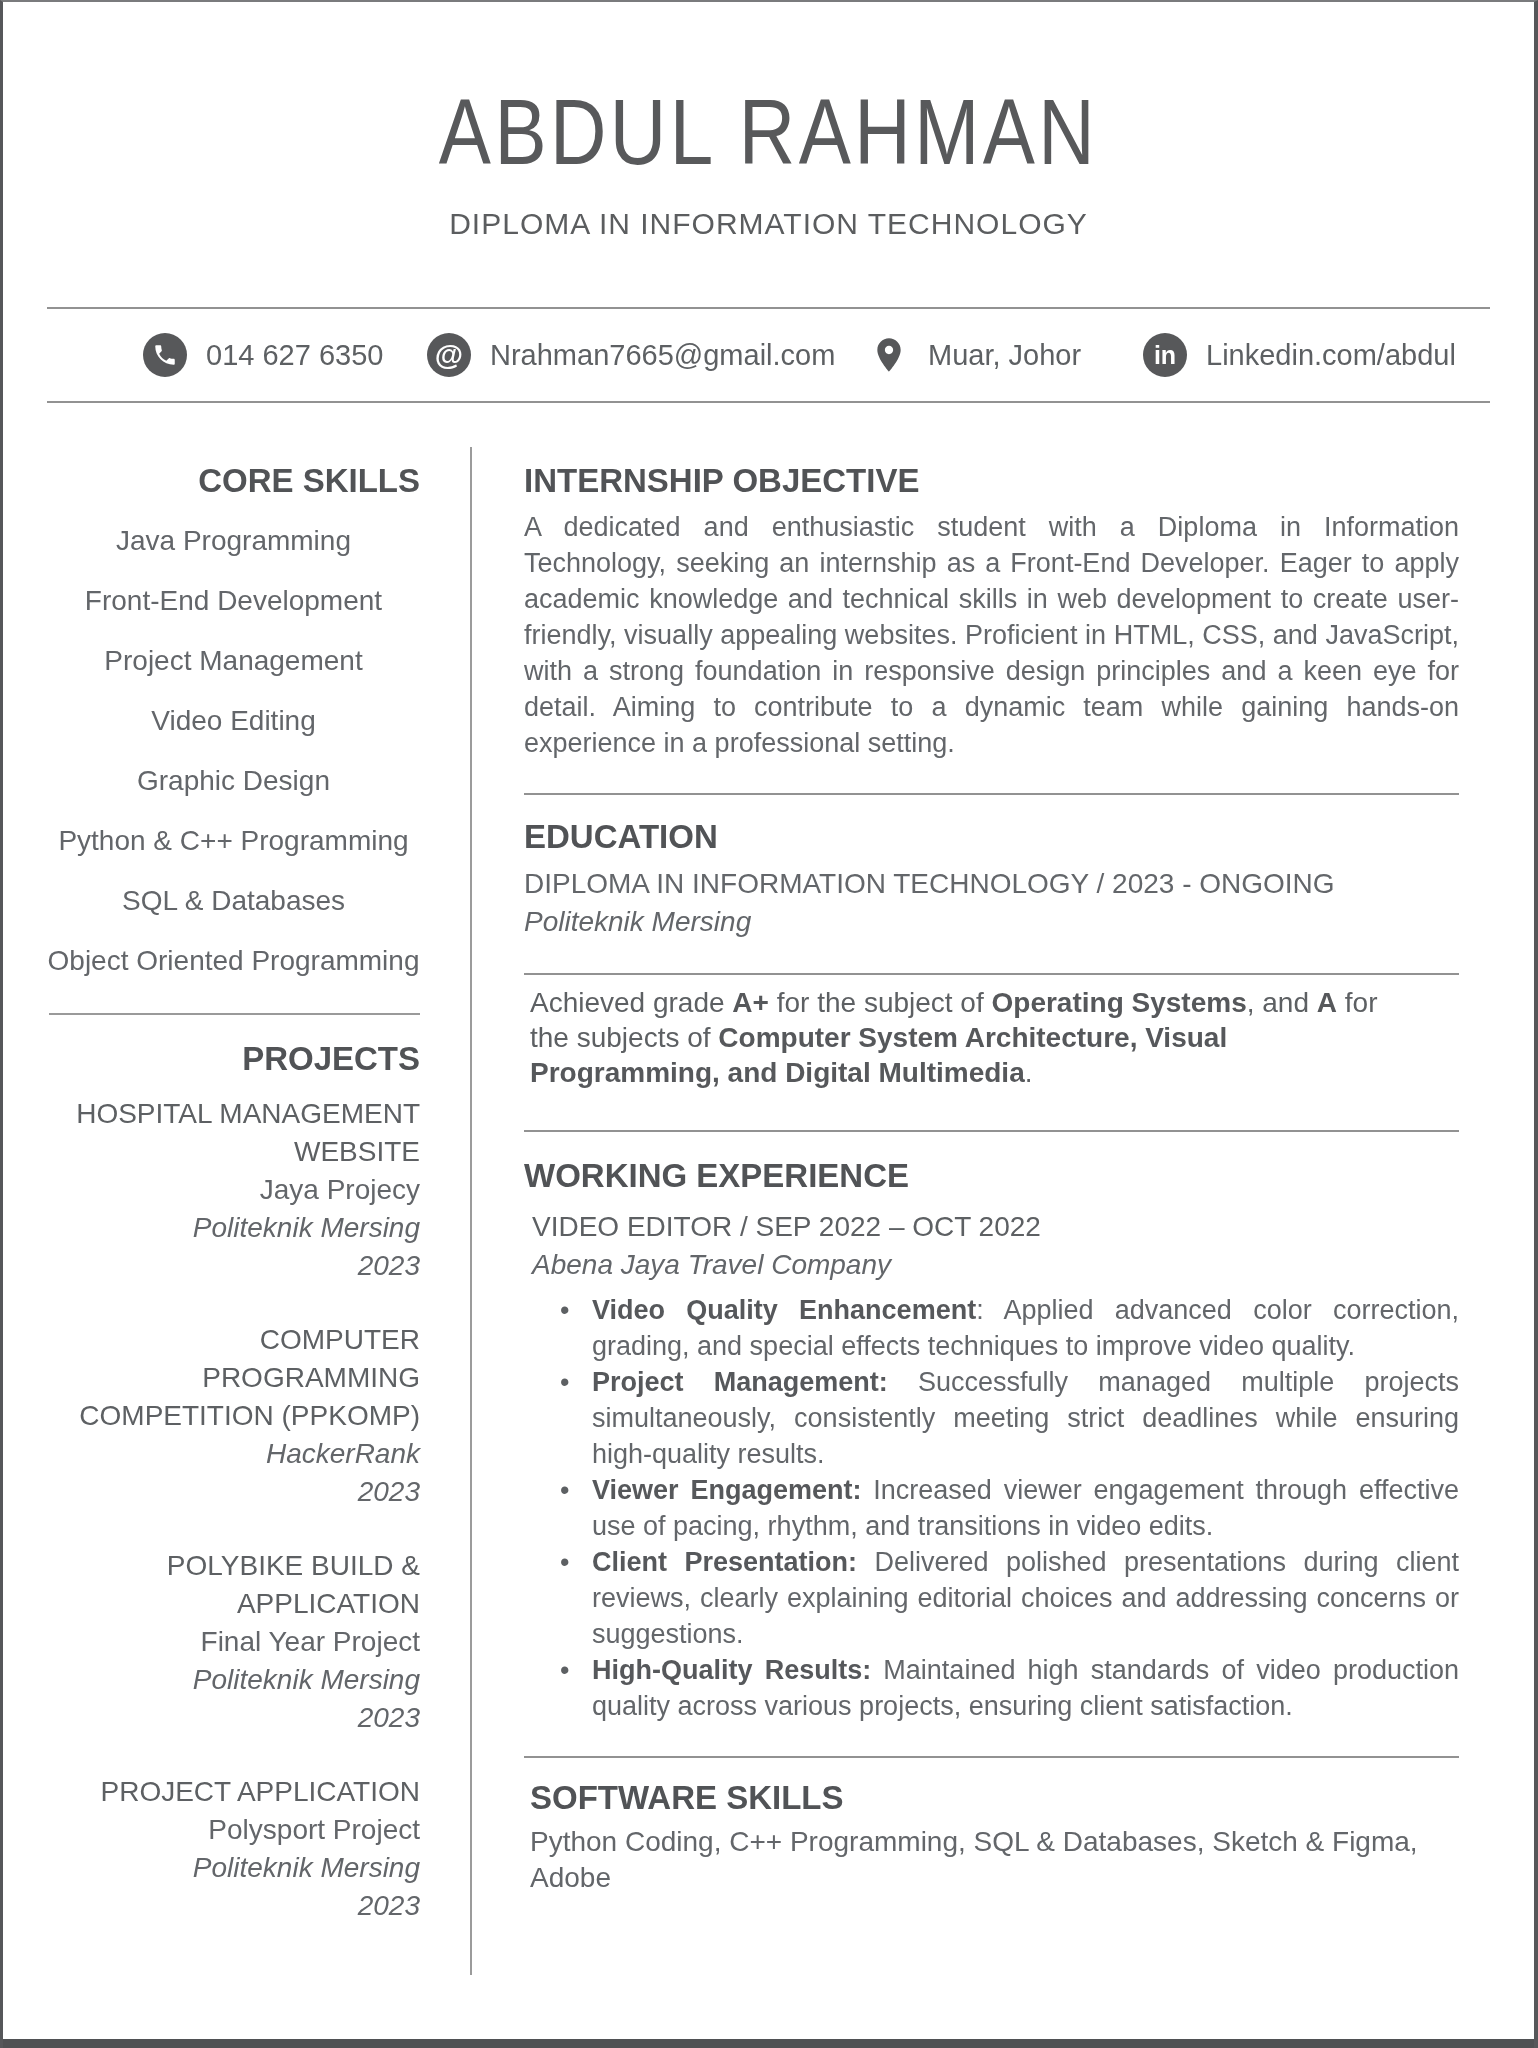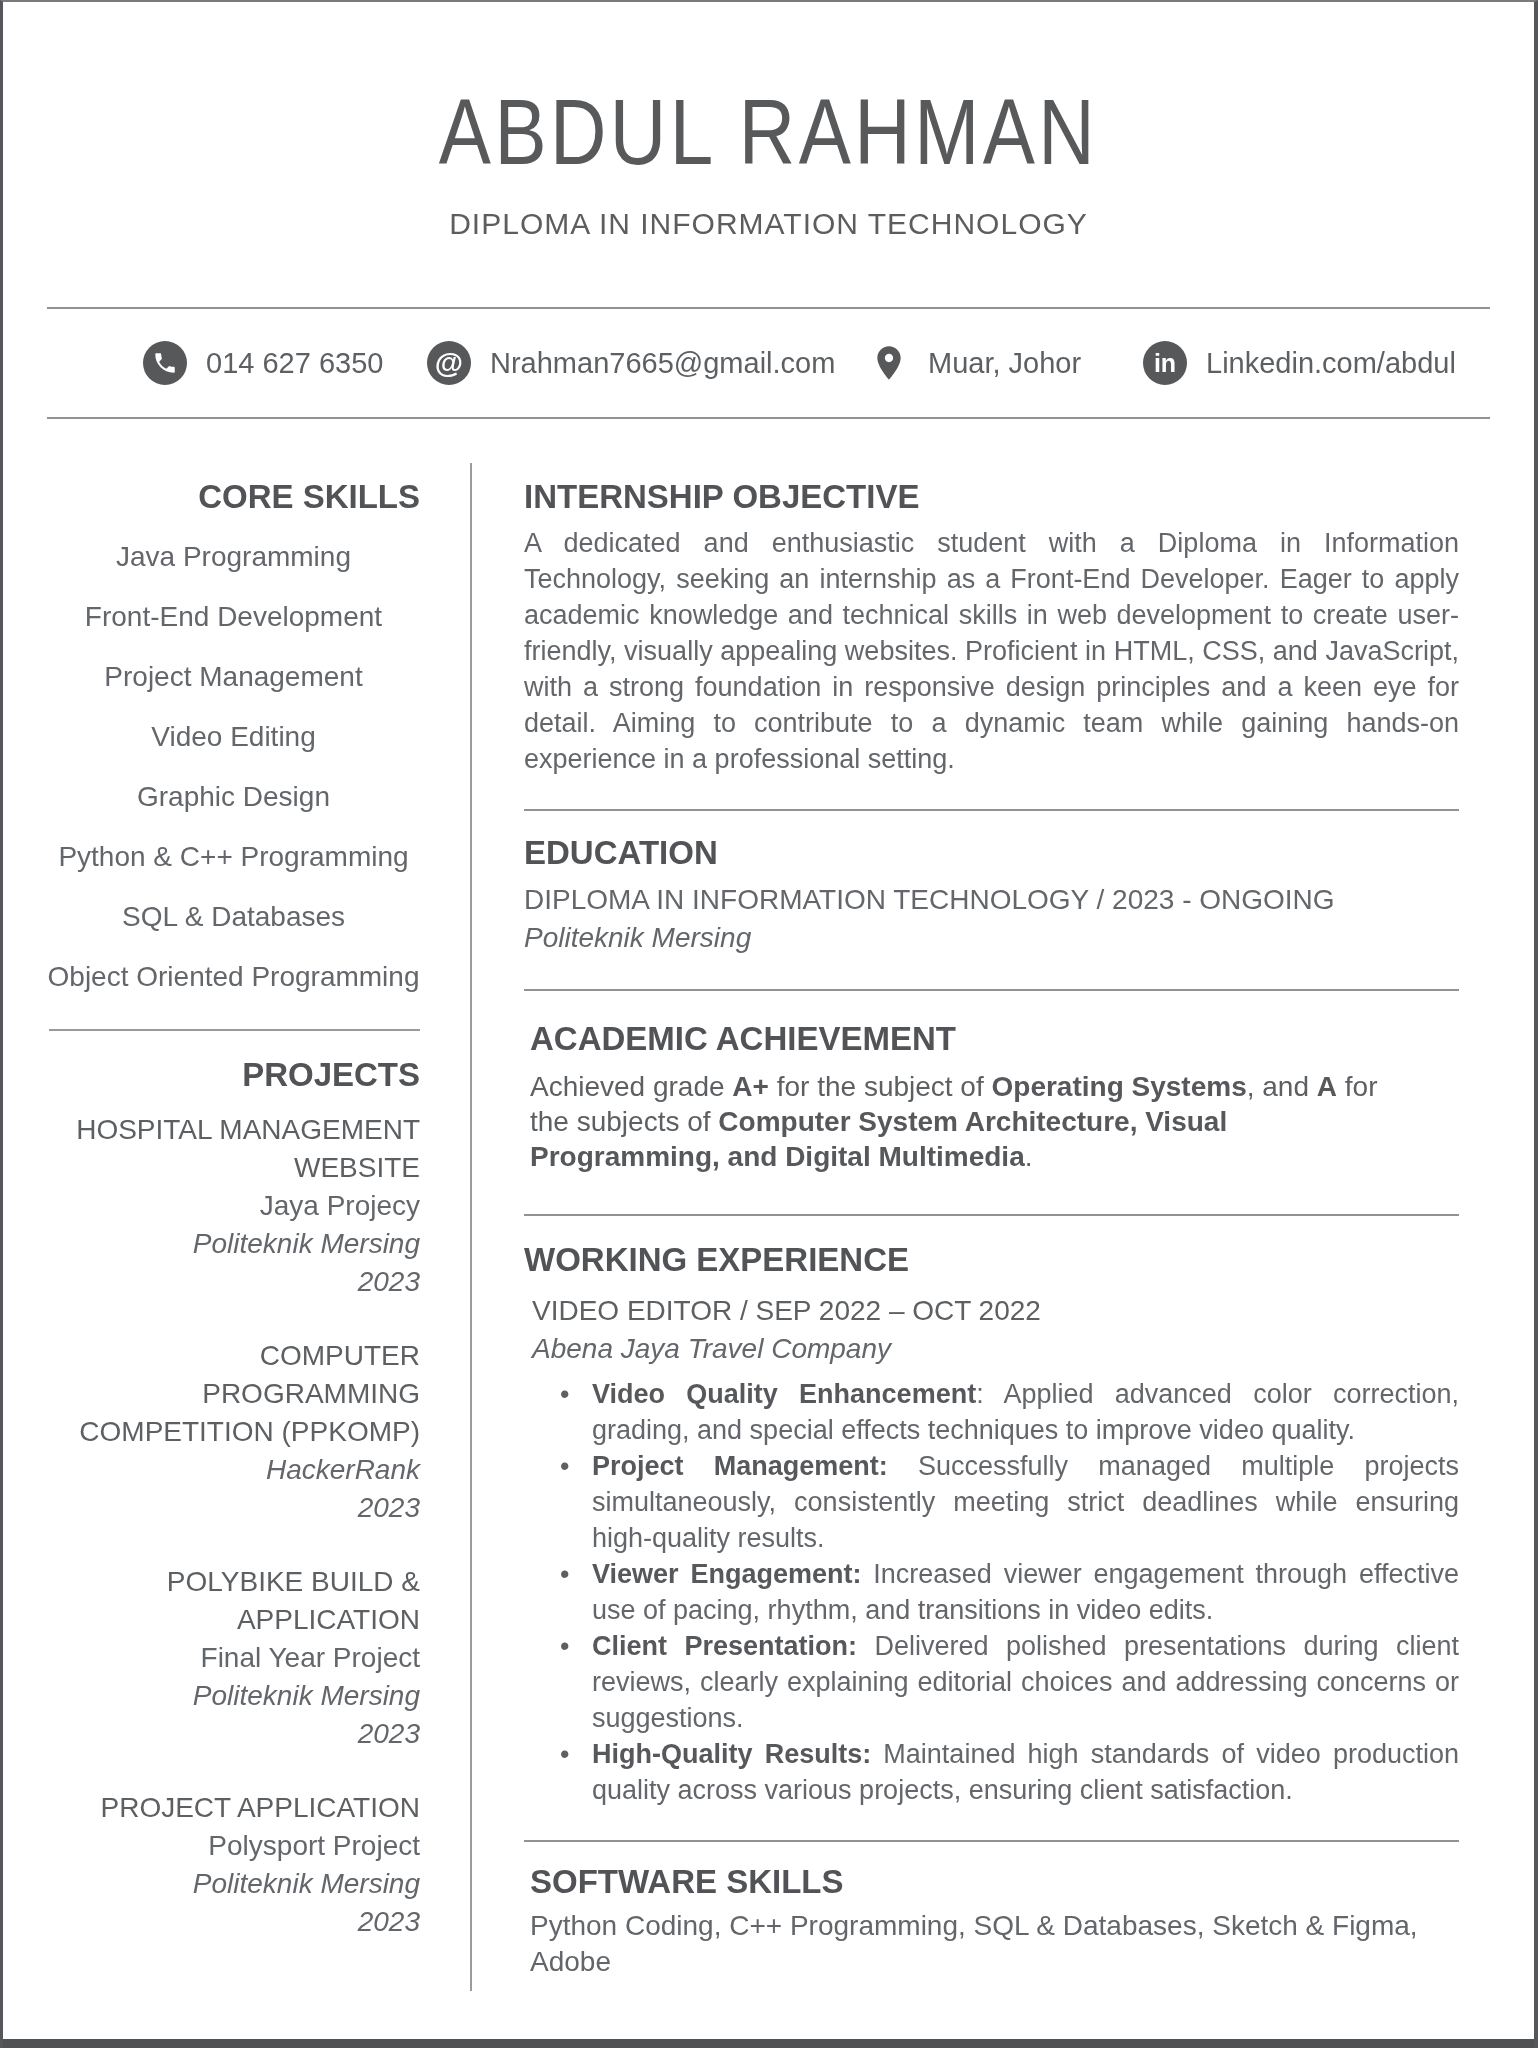--- a/index.html
+++ b/index.html
@@ -31,21 +31,21 @@
     margin-top: 31px;
     font-size: 30px; line-height: 30px; color: #5b5d5f;
     letter-spacing: 1px;
   }
   .hdiv {
     height: 2px; background: #929292; border: none;
     margin: 0 44px;
   }
   .hdiv.top { margin-top: 68px; }
   
-  .contact { position: relative; height: 108px; border-radius: 19px; }
+  .contact { position: relative; height: 92px; border-radius: 19px; }
   .contact-item {
     position: absolute; top: 0; height: 100%;
     display: flex; align-items: center; gap: 19px;
   }
   .ci-phone { left: 140px; }
   .ci-email { left: 424px; }
   .ci-location { left: 866px; }
   .ci-linkedin { left: 1140px; }
   .cicon {
     width: 44px; height: 44px; border-radius: 50%;
@@ -211,21 +211,20 @@
     <p class="para">A dedicated and enthusiastic student with a Diploma in Information Technology, seeking an internship as a Front-End Developer. Eager to apply academic knowledge and technical skills in web development to create user-friendly, visually appealing websites. Proficient in HTML, CSS, and JavaScript, with a strong foundation in responsive design principles and a keen eye for detail. Aiming to contribute to a dynamic team while gaining hands-on experience in a professional setting.</p>
 
     <hr class="main-div">
 
     <h2 class="edu-heading">EDUCATION</h2>
     <div class="line edu-degree">DIPLOMA IN INFORMATION TECHNOLOGY / 2023 - ONGOING</div>
     <div class="line italic">Politeknik Mersing</div>
 
     <hr class="main-div">
 
-    <h2 class="ach-heading">ACADEMIC ACHIEVEMENT</h2>
     <p class="ach-para"><span>Achieved grade </span><span class="b">A+</span><span> for the subject of </span><span class="b">Operating Systems</span><span>, and </span><span class="b">A</span><span> for the subjects of </span><span class="b">Computer System Architecture, Visual Programming, and Digital Multimedia</span><span>.</span></p>
 
     <hr class="main-div ach-div">
 
     <h2 class="exp-heading">WORKING EXPERIENCE</h2>
     <div class="line job-title">VIDEO EDITOR / SEP 2022 – OCT 2022</div>
     <div class="line italic company">Abena Jaya Travel Company</div>
     <ul class="bullets">
       <li><span class="b">Video Quality Enhancement</span><span>: Applied advanced color correction, grading, and special effects techniques to improve video quality.</span></li>
       <li><span class="b">Project Management:</span><span> Successfully managed multiple projects simultaneously, consistently meeting strict deadlines while ensuring high-quality results.</span></li>

